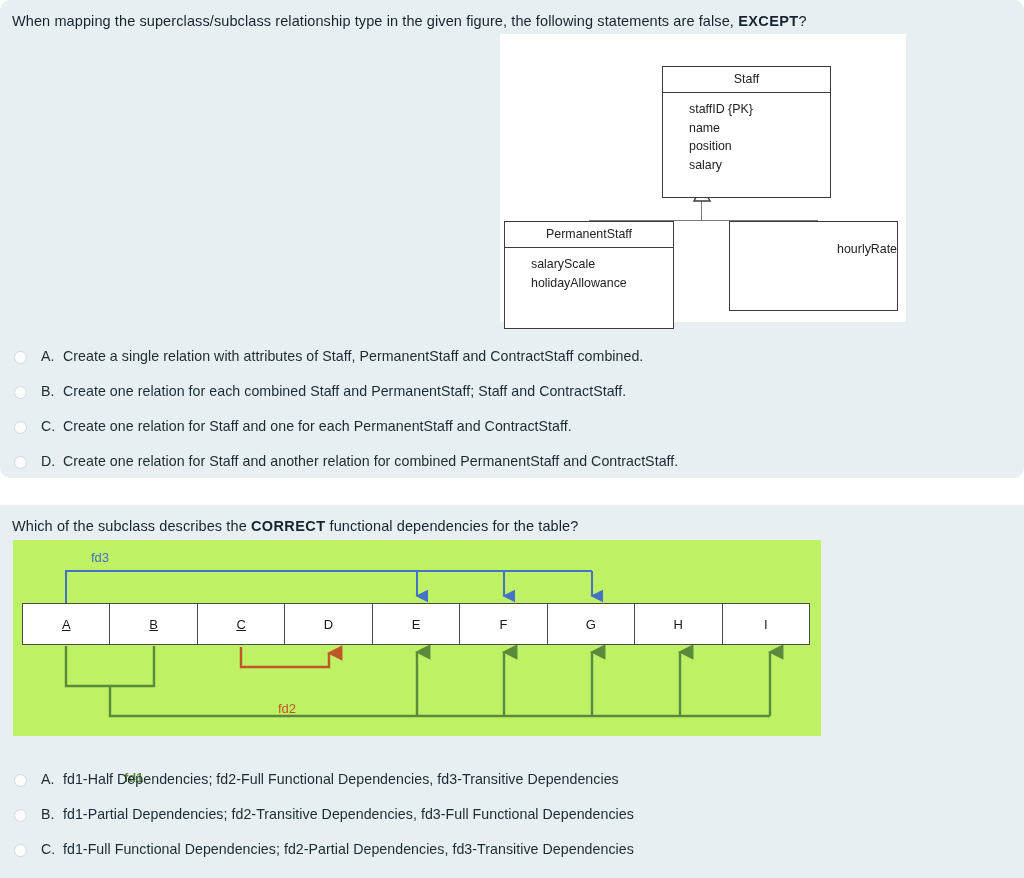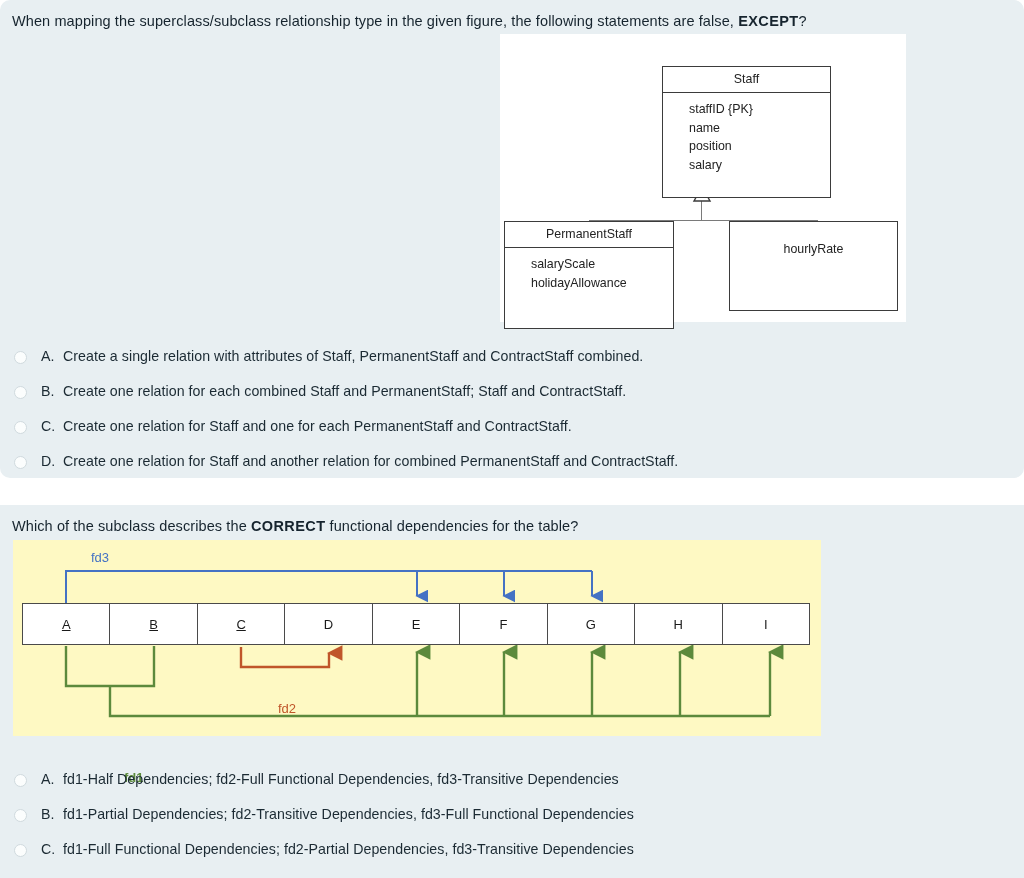--- a/index.html
+++ b/index.html
@@ -57,21 +57,21 @@
     border-bottom: 1.6px solid #3b3b3b;
     color: #222;
   }
   .uml-box .uml-attrs {
     padding: 7px 0 7px 26px;
     font-size: 12.4px;
     line-height: 18.6px;
     color: #222;
   }
   .uml-box .uml-attrs.centered {
-    text-align: center;
+    text-align: right;
     padding-left: 0;
     padding-top: 18px;
   }
   #uml-staff { left: 117px; top: 32px; width: 169px; height: 132px; margin-left: 45px; }
   #uml-permanent { left: 4px; top: 187px; width: 170px; height: 108px; }
   #uml-contract { left: 229px; top: 187px; width: 169px; height: 90px; }
 
   .uml-line { position: absolute; background: #7a7a7a; }
   .uml-line.v { width: 1.4px; }
   .uml-line.h { height: 1.4px; }
@@ -102,21 +102,21 @@
   .opt-letter { width: 22px; flex: 0 0 auto; }
   .opt-text { letter-spacing: .05px; }
 
   
   .fd-panel {
     position: absolute;
     left: 13px;
     top: 35px;
     width: 808px;
     height: 196px;
-    background: #fef9c3;
+    background: #bef264;
   }
   .fd-inner { position: absolute; left: 0; top: 0; width: 808px; height: 196px; }
   .fd-table {
     position: absolute;
     left: 9px;
     top: 63px;
     width: 788px;
     height: 42px;
     display: flex;
     border: 1.4px solid #4a4a4a;

